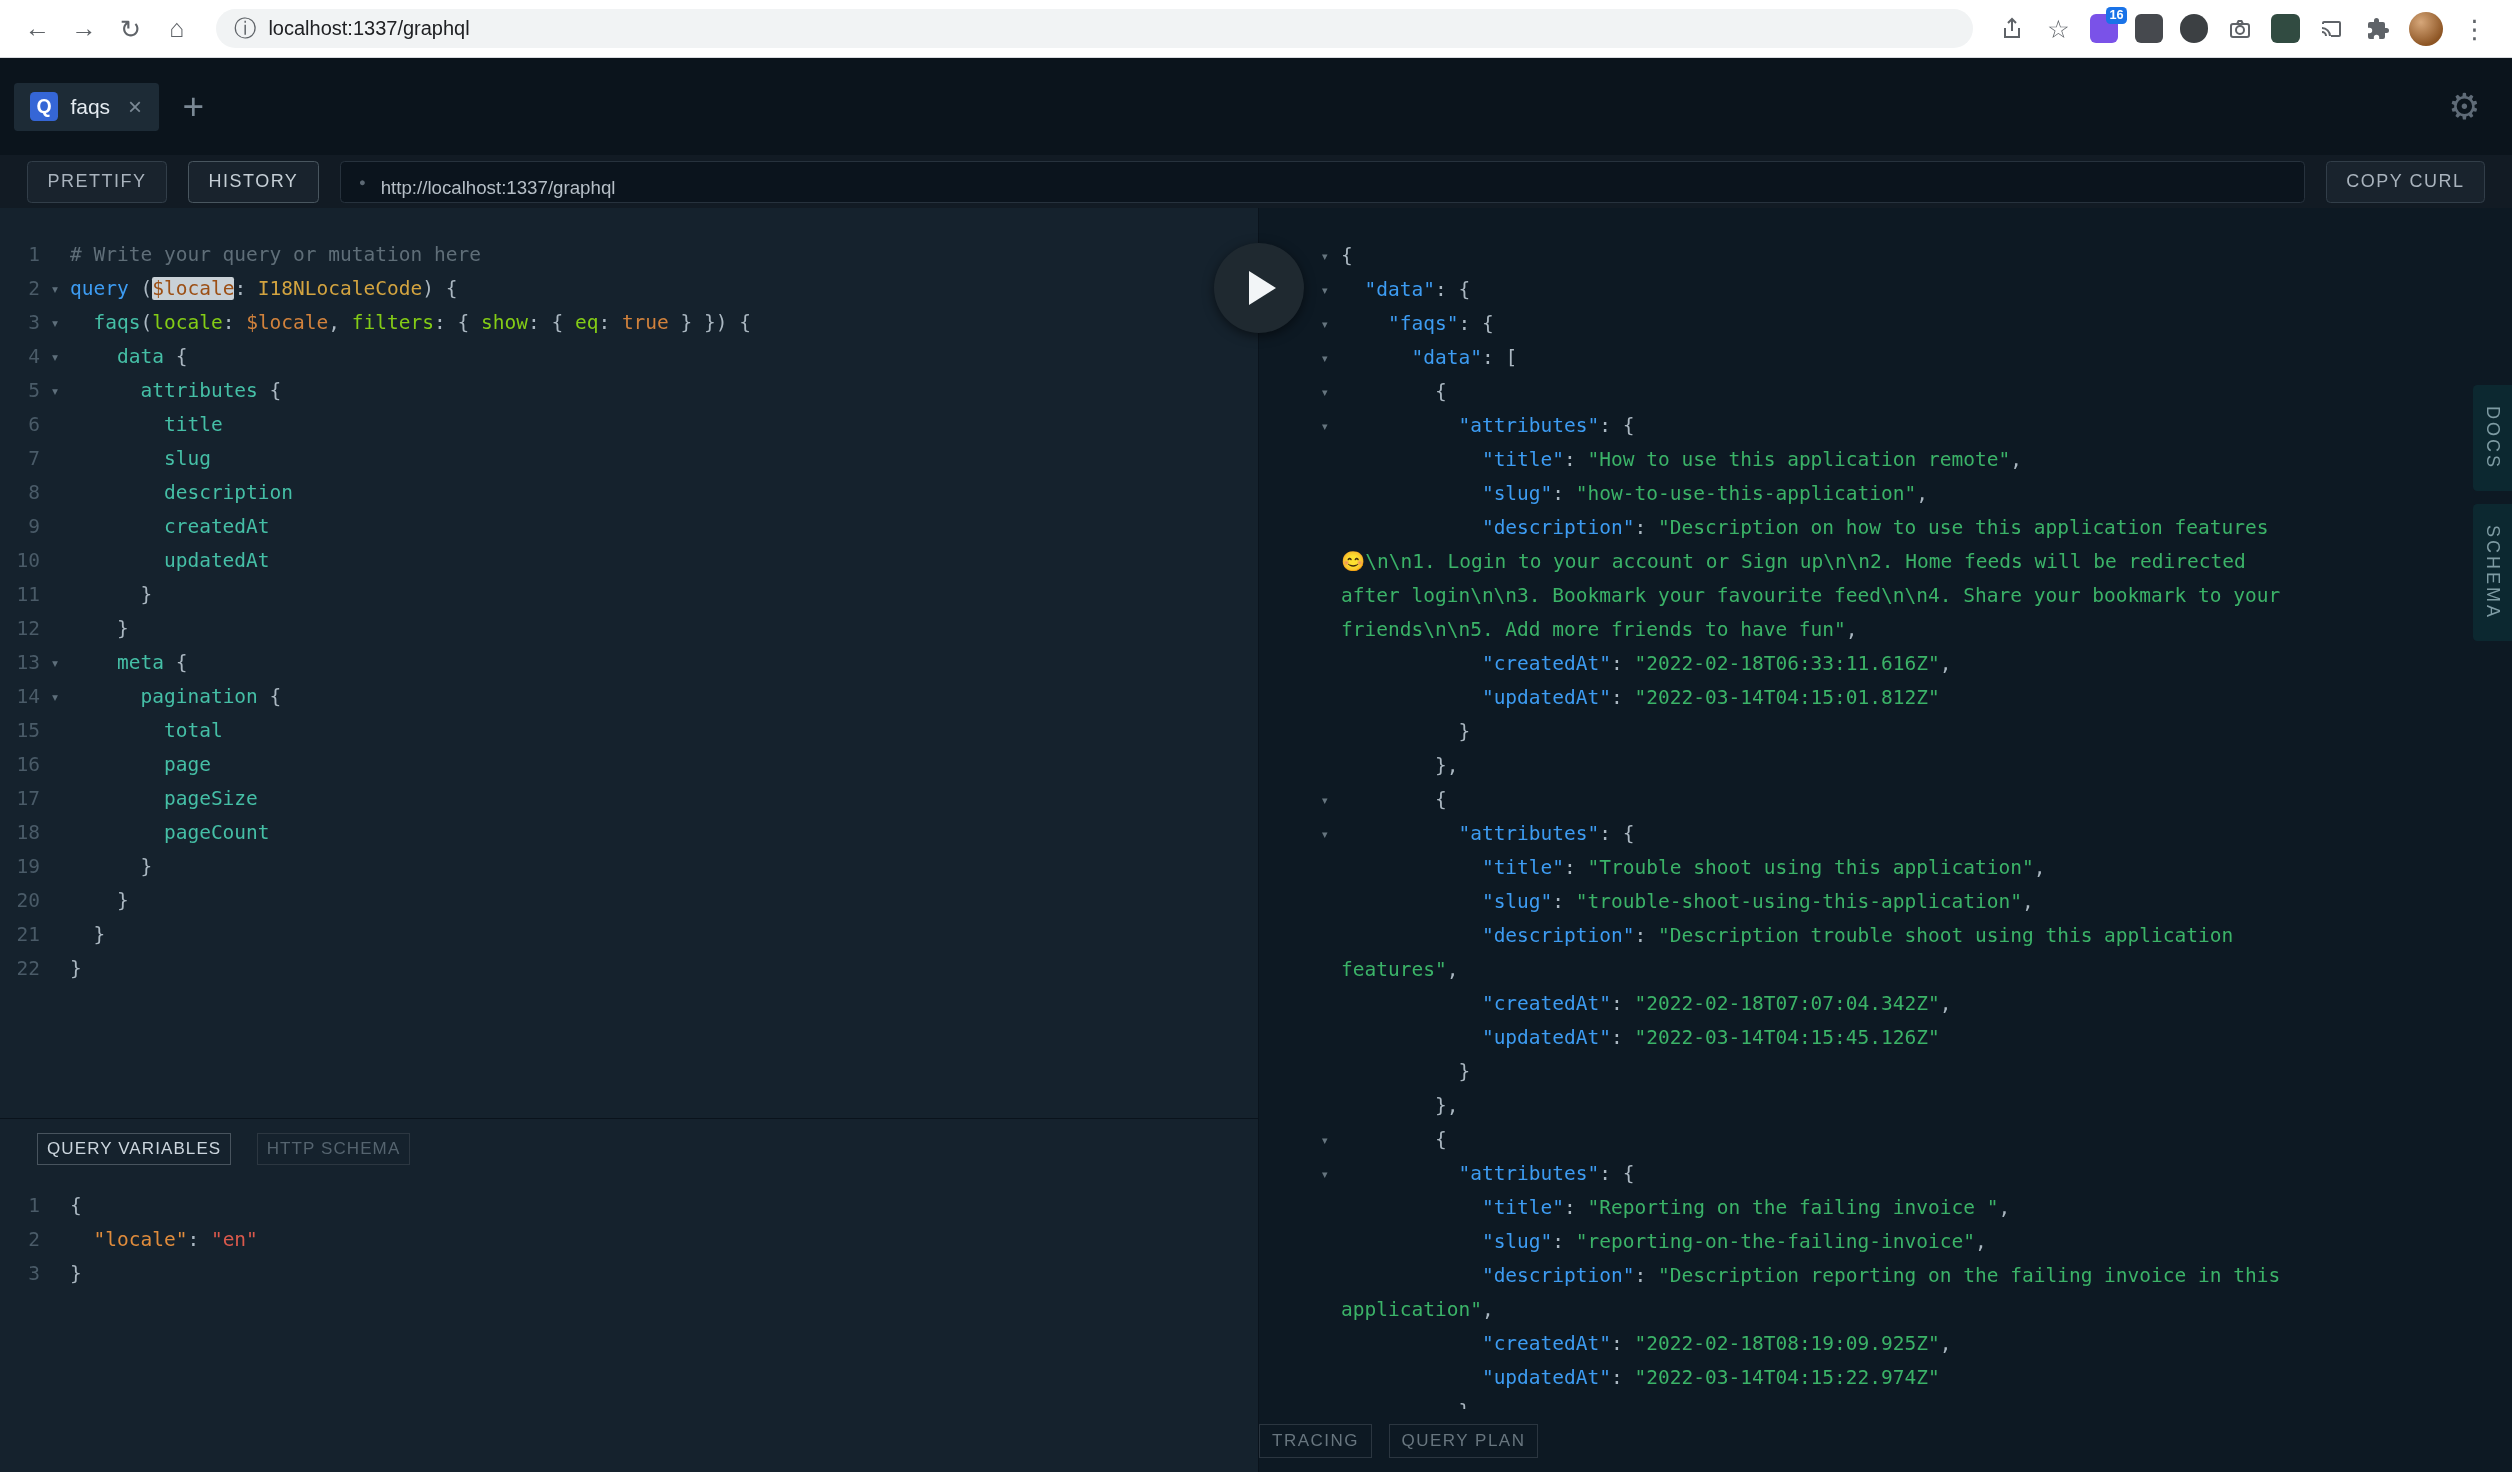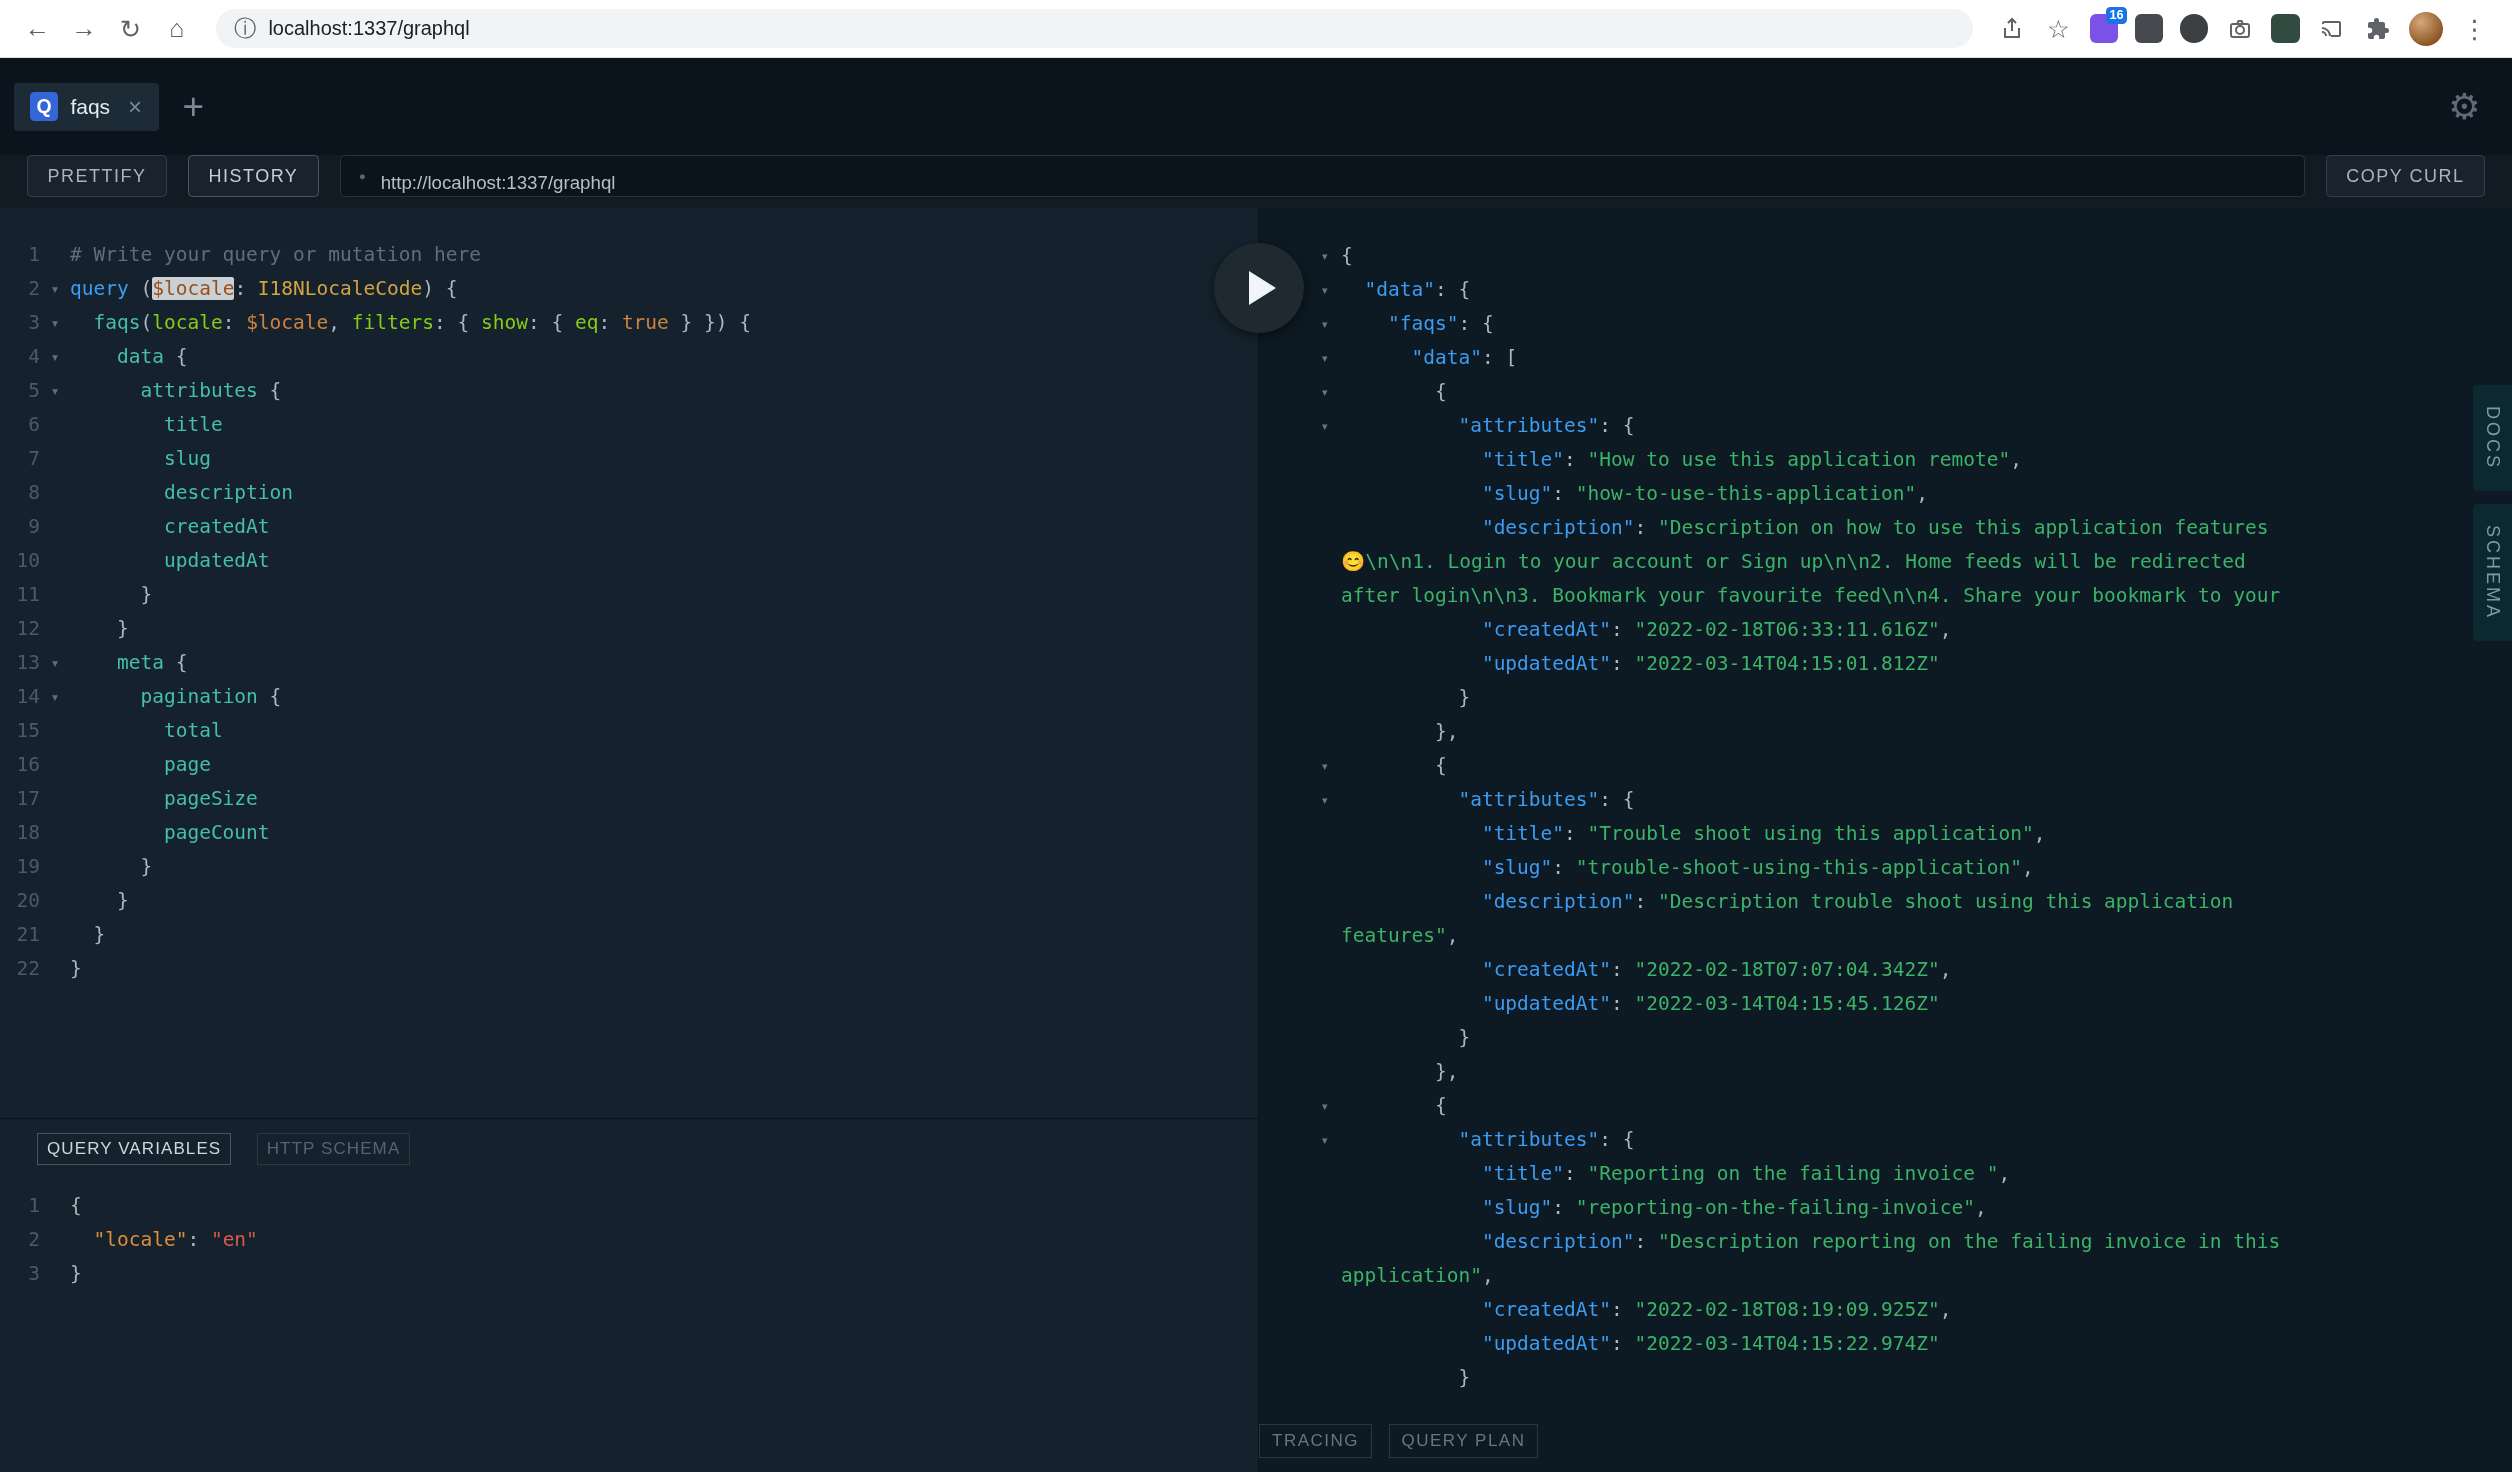--- a/index.html
+++ b/index.html
@@ -24,21 +24,21 @@
   
   .tabbar { height:97px; background:#0b141c; display:flex; align-items:center; padding:0 13.5px; }
   .ptab { height:48px; background:#1d2b36; display:flex; align-items:center; padding:0 16.5px; gap:12px; border-radius:3.7px; }
   .qbadge { width:28.4px; height:28.4px; background:#3566d6; color:#fff; border-radius:4.5px; display:flex; align-items:center; justify-content:center; font-size:19.5px; font-weight:bold; }
   .ptab-label { color:#e4ebf1; font-size:21px; }
   .ptab-close { color:#7a8894; font-size:24px; margin-left:6px; }
   .newtab { color:#7a8894; font-size:37px; margin-left:24px; font-weight:300; }
   .gear { margin-left:auto; margin-right:18px; color:#5f6b77; font-size:36px; }
 
   
-  .toolbar { height:53px; background:#121b24; display:flex; align-items:flex-start; padding:0 27px; gap:21px; }
+  .toolbar { height:53px; background:#121b24; display:flex; align-items:center; padding:0 27px; gap:21px; }
   .tbtn { height:42px; background:#19232d; border:0.7px solid #323e49; border-radius:4.5px; color:#a9b3bd; font-family:"Liberation Sans",sans-serif; font-size:18px; letter-spacing:1.5px; padding:0 19.5px; display:flex; align-items:center; white-space:nowrap; }
   .tbtn.hist { border-color:#49565f; color:#c6cfd6; }
   .url-field { flex:1; height:42px; background:#0b141d; border:0.7px solid #27323d; border-radius:4.5px; display:flex; align-items:center; padding:0 18px; gap:15px; min-width:0; }
   .dot { color:#5c6873; font-size:11.2px; }
   .url-endpoint { color:#b6bfc7; font-size:18.7px; white-space:nowrap;margin-top:13px; }
 
   
   .split { display:flex; height:1264px; position:relative; }
   .editor-col { width:1259px; flex:none; background:#15222d; display:flex; flex-direction:column; border-right:1.5px solid #0a131c; }
   .query-area { flex:1; padding-top:30px; overflow:hidden; }
@@ -200,20 +200,21 @@
         <div class="code-line"><span class="rfold">▾</span><span class="toks"><span class="tk-pun">  </span><span class="tk-key">"data"</span><span class="tk-pun">: {</span></span></div>
         <div class="code-line"><span class="rfold">▾</span><span class="toks"><span class="tk-pun">    </span><span class="tk-key">"faqs"</span><span class="tk-pun">: {</span></span></div>
         <div class="code-line"><span class="rfold">▾</span><span class="toks"><span class="tk-pun">      </span><span class="tk-key">"data"</span><span class="tk-pun">: [</span></span></div>
         <div class="code-line"><span class="rfold">▾</span><span class="toks"><span class="tk-pun">        {</span></span></div>
         <div class="code-line"><span class="rfold">▾</span><span class="toks"><span class="tk-pun">          </span><span class="tk-key">"attributes"</span><span class="tk-pun">: {</span></span></div>
         <div class="code-line"><span class="rfold"></span><span class="toks"><span class="tk-pun">            </span><span class="tk-key">"title"</span><span class="tk-pun">: </span><span class="tk-str">"How to use this application remote"</span><span class="tk-pun">,</span></span></div>
         <div class="code-line"><span class="rfold"></span><span class="toks"><span class="tk-pun">            </span><span class="tk-key">"slug"</span><span class="tk-pun">: </span><span class="tk-str">"how-to-use-this-application"</span><span class="tk-pun">,</span></span></div>
         <div class="code-line"><span class="rfold"></span><span class="toks"><span class="tk-pun">            </span><span class="tk-key">"description"</span><span class="tk-pun">: </span><span class="tk-str">"Description on how to use this application features</span></span></div>
         <div class="code-line"><span class="rfold"></span><span class="toks"><span class="tk-str">😊\n\n1. Login to your account or Sign up\n\n2. Home feeds will be redirected</span></span></div>
         <div class="code-line"><span class="rfold"></span><span class="toks"><span class="tk-str">after login\n\n3. Bookmark your favourite feed\n\n4. Share your bookmark to your</span></span></div>
+        <div class="code-line"><span class="rfold"></span><span class="toks"><span class="tk-str">friends\n\n5. Add more friends to have fun"</span><span class="tk-pun">,</span></span></div>
         <div class="code-line"><span class="rfold"></span><span class="toks"><span class="tk-pun">            </span><span class="tk-key">"createdAt"</span><span class="tk-pun">: </span><span class="tk-str">"2022-02-18T06:33:11.616Z"</span><span class="tk-pun">,</span></span></div>
         <div class="code-line"><span class="rfold"></span><span class="toks"><span class="tk-pun">            </span><span class="tk-key">"updatedAt"</span><span class="tk-pun">: </span><span class="tk-str">"2022-03-14T04:15:01.812Z"</span></span></div>
         <div class="code-line"><span class="rfold"></span><span class="toks"><span class="tk-pun">          }</span></span></div>
         <div class="code-line"><span class="rfold"></span><span class="toks"><span class="tk-pun">        },</span></span></div>
         <div class="code-line"><span class="rfold">▾</span><span class="toks"><span class="tk-pun">        {</span></span></div>
         <div class="code-line"><span class="rfold">▾</span><span class="toks"><span class="tk-pun">          </span><span class="tk-key">"attributes"</span><span class="tk-pun">: {</span></span></div>
         <div class="code-line"><span class="rfold"></span><span class="toks"><span class="tk-pun">            </span><span class="tk-key">"title"</span><span class="tk-pun">: </span><span class="tk-str">"Trouble shoot using this application"</span><span class="tk-pun">,</span></span></div>
         <div class="code-line"><span class="rfold"></span><span class="toks"><span class="tk-pun">            </span><span class="tk-key">"slug"</span><span class="tk-pun">: </span><span class="tk-str">"trouble-shoot-using-this-application"</span><span class="tk-pun">,</span></span></div>
         <div class="code-line"><span class="rfold"></span><span class="toks"><span class="tk-pun">            </span><span class="tk-key">"description"</span><span class="tk-pun">: </span><span class="tk-str">"Description trouble shoot using this application</span></span></div>
         <div class="code-line"><span class="rfold"></span><span class="toks"><span class="tk-str">features"</span><span class="tk-pun">,</span></span></div>

